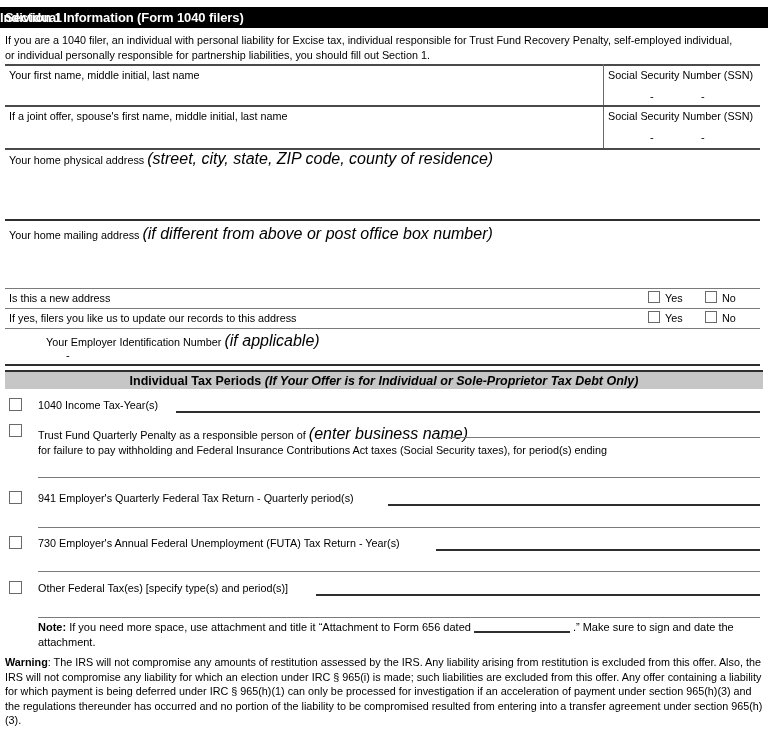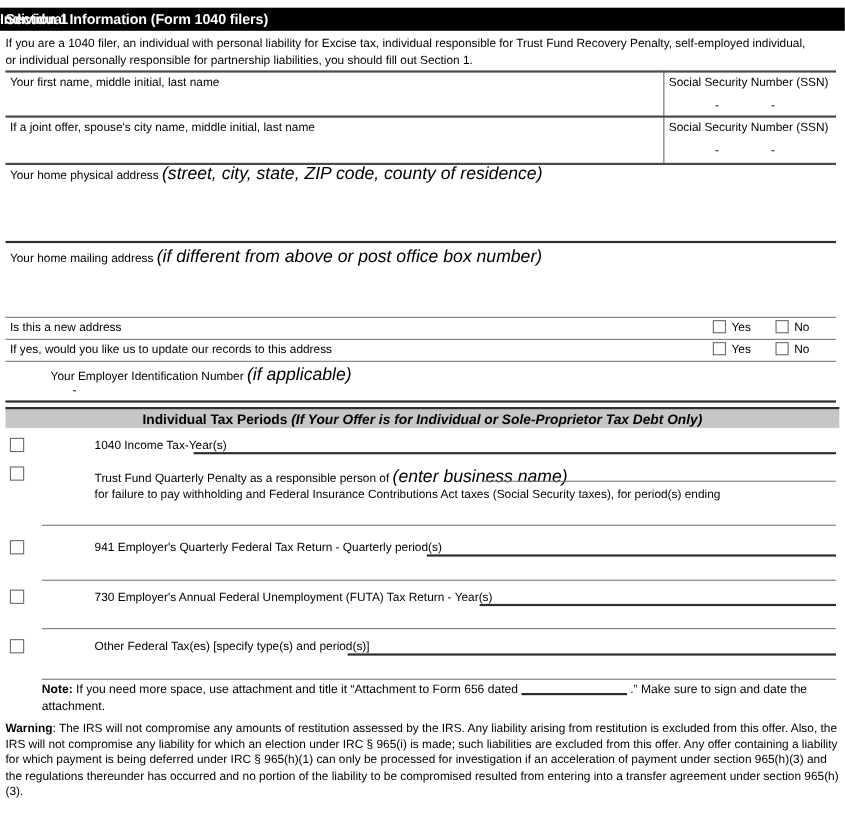--- a/index.html
+++ b/index.html
@@ -138,21 +138,20 @@
   .gray-bar .gb-text .gb-ital {
     font-style: italic;
     font-weight: bold;
   }
 
   
   .tp-label {
     position: absolute;
     font-size: 10.8px;
     white-space: nowrap;
-    margin-left: 48px;
   }
 
   
   .note {
     position: absolute;
     left: 38px;
     top: 620px;
     width: 722px;
     font-size: 11px;
     line-height: 14.5px;
@@ -192,21 +191,21 @@
   <div class="rule rule-med" style="left:5px; top:64px; width:755px;"></div>
   <div class="vrule" style="left:603px; top:64px; height:86px;"></div>
 
   <div class="flabel" style="left:9px; top:69px;">Your first name, middle initial, last name</div>
   <div class="flabel" style="left:608px; top:69px;">Social Security Number (SSN)</div>
   <div class="ssn-dash" style="left:650px; top:90px;">-</div>
   <div class="ssn-dash" style="left:701px; top:90px;">-</div>
 
   <div class="rule rule-med" style="left:5px; top:105px; width:755px;"></div>
 
-  <div class="flabel" style="left:9px; top:110px;">If a joint offer, spouse's city name, middle initial, last name</div>
+  <div class="flabel" style="left:9px; top:110px;">If a joint offer, spouse's first name, middle initial, last name</div>
   <div class="flabel" style="left:608px; top:110px;">Social Security Number (SSN)</div>
   <div class="ssn-dash" style="left:650px; top:131px;">-</div>
   <div class="ssn-dash" style="left:701px; top:131px;">-</div>
 
   <div class="rule rule-med" style="left:5px; top:148px; width:755px;"></div>
 
   <div class="flabel" style="left:9px; top:150px;">
     <span>Your home physical address</span>
     <span class="fital">(street, city, state, ZIP code, county of residence)</span>
   </div>
@@ -221,21 +220,21 @@
   <div class="rule rule-thin" style="left:5px; top:288px; width:755px;"></div>
 
   <div class="flabel" style="left:9px; top:292px;">Is this a new address</div>
   <div class="cbox-sm" style="left:648px; top:291px;"></div>
   <div class="cb-text" style="left:665px; top:292px;">Yes</div>
   <div class="cbox-sm" style="left:705px; top:291px;"></div>
   <div class="cb-text" style="left:722px; top:292px;">No</div>
 
   <div class="rule rule-thin" style="left:5px; top:308px; width:755px;"></div>
 
-  <div class="flabel" style="left:9px; top:312px;">If yes, would you like us to update our records to this address</div>
+  <div class="flabel" style="left:9px; top:312px;">If yes, filers you like us to update our records to this address</div>
   <div class="cbox-sm" style="left:648px; top:311px;"></div>
   <div class="cb-text" style="left:665px; top:312px;">Yes</div>
   <div class="cbox-sm" style="left:705px; top:311px;"></div>
   <div class="cb-text" style="left:722px; top:312px;">No</div>
 
   <div class="rule rule-thin" style="left:5px; top:328px; width:755px;"></div>
 
   <div class="flabel" style="left:9px; top:332px;margin-left:37px;">
     <span>Your Employer Identification Number</span>
     <span class="fital">(if applicable)</span>

